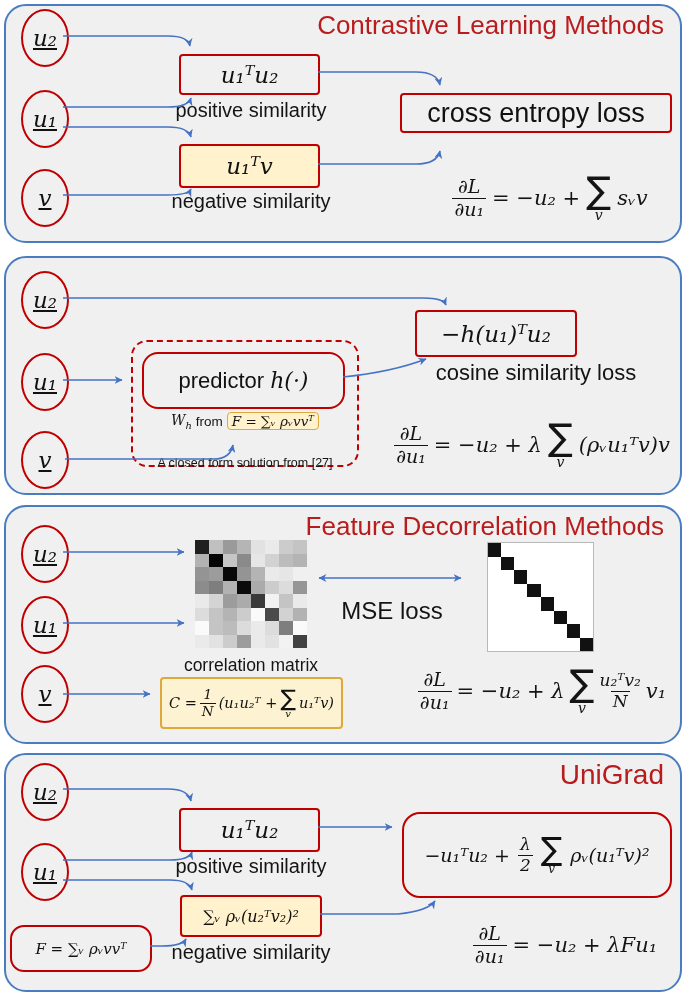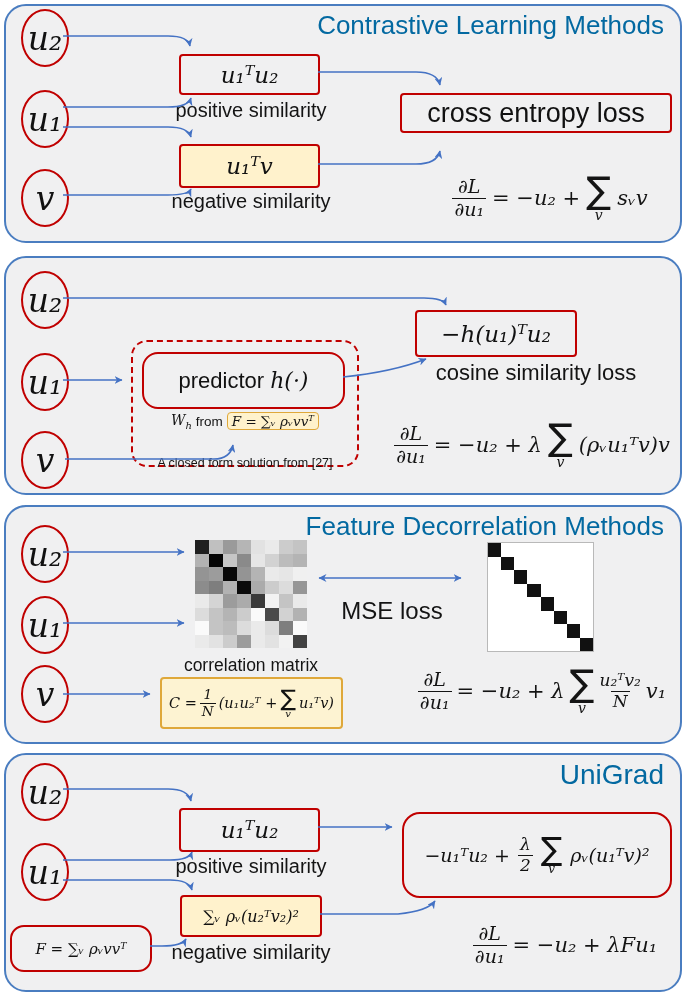--- a/index.html
+++ b/index.html
@@ -1,24 +1,24 @@
 <!DOCTYPE html>
 <html><head>
 <meta charset="utf-8">
 <style>
   html,body{margin:0;padding:0;background:#ffffff;}
   .page{position:relative;width:689px;height:996px;background:#ffffff;overflow:hidden;
         font-family:"Liberation Sans",sans-serif;color:#111;}
   .panel{position:absolute;left:4px;width:678px;height:239px;background:#f0f0f1;
          border:2.5px solid #4a7dc0;border-radius:22px;box-sizing:border-box;}
-  .title{position:absolute;top:4px;right:16px;font-size:26px;color:#0369a1;}
+  .title{position:absolute;top:4px;right:16px;font-size:26px;color:#b91c1c;}
   .circle{position:absolute;width:48px;height:58px;border:2px solid #c00000;border-radius:50%;
           background:#f0f0f1;display:flex;align-items:center;justify-content:center;box-sizing:border-box;}
   .math{font-family:"DejaVu Serif","DejaVu Sans",serif;font-style:italic;}
-  .circle .math{font-size:33px;}
+  .circle .math{font-size:23px;text-decoration:underline;}
   .rbox{position:absolute;border:2px solid #c00000;border-radius:4px;background:#f0f0f1;
         display:flex;align-items:center;justify-content:center;box-sizing:border-box;}
   .ybox{background:#fff2cc;}
   .goldbox{border-color:#dfa83a;background:#fdf3d2;}
   .label{position:absolute;font-size:20px;text-align:center;color:#141414;}
   .frac{display:inline-flex;flex-direction:column;align-items:center;line-height:1.12;}
   .frac .den{border-top:1.5px solid #141414;padding:0 2px;}
   .sum{display:inline-flex;flex-direction:column;align-items:center;line-height:.8;}
   .sum .sg{font-family:"DejaVu Sans",sans-serif;font-style:normal;font-size:37px;line-height:.88;}
   .sum .un{font-size:14px;font-style:italic;font-family:"DejaVu Serif",serif;margin-top:2px;}

